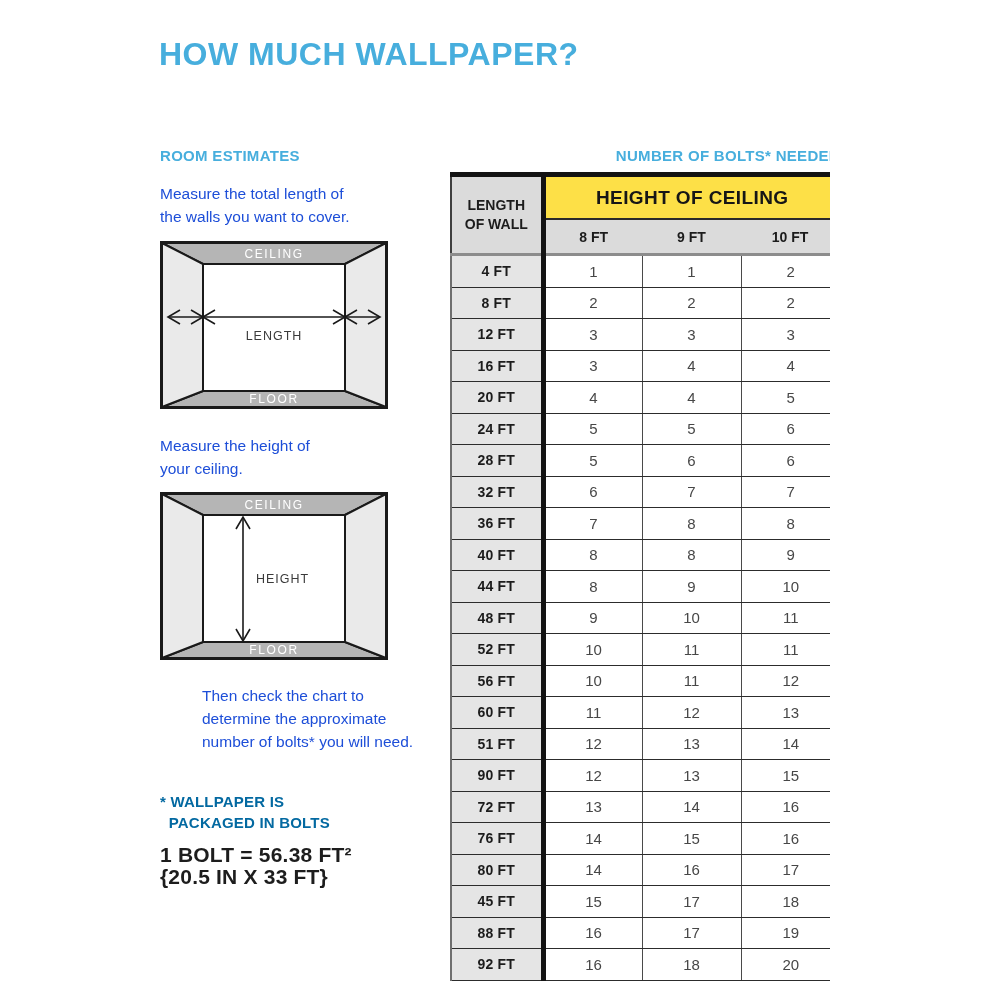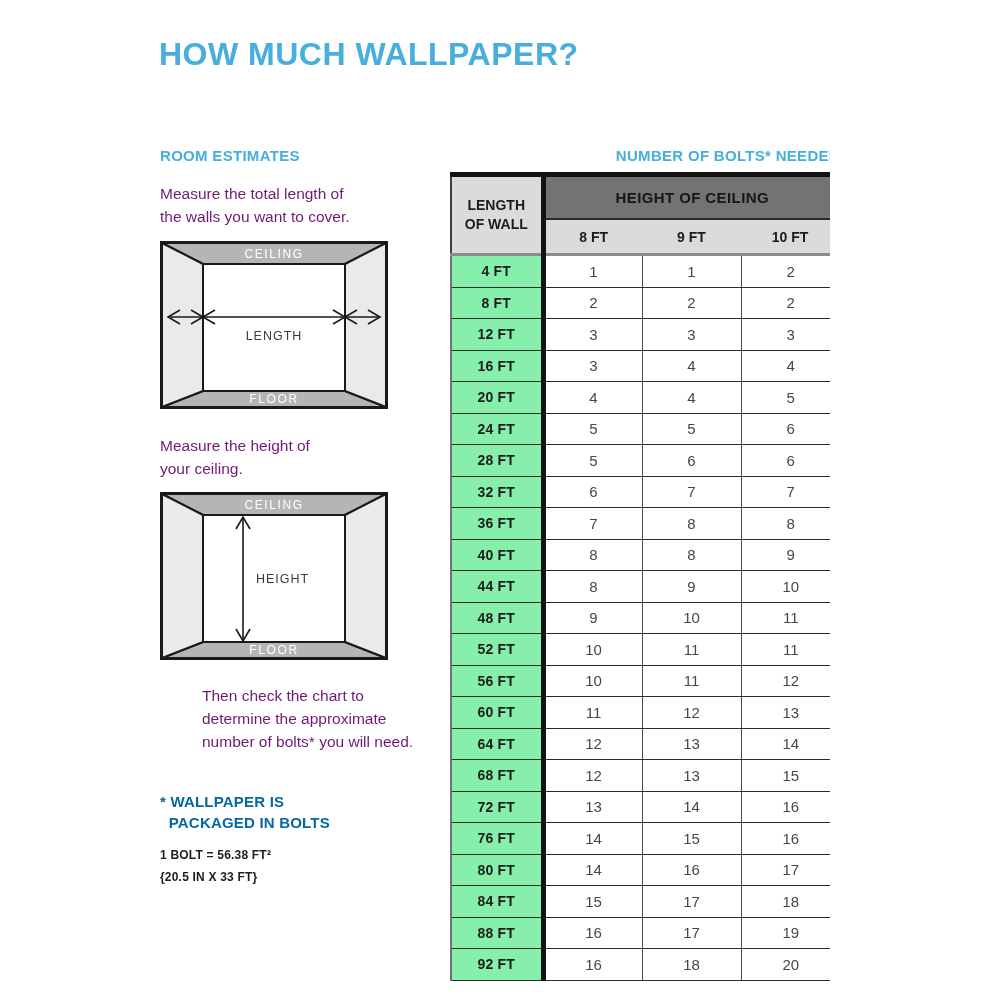--- a/index.html
+++ b/index.html
@@ -11,32 +11,32 @@
   .page-title{
     position:absolute;left:159px;top:36px;
     font-size:32px;font-weight:bold;letter-spacing:.5px;color:#47AEDD;
   }
   .section-heading{
     position:absolute;font-size:15px;font-weight:bold;color:#47AEDD;letter-spacing:.3px;
   }
   .room-heading{left:160px;top:147px;}
   .table-heading{left:450px;top:147px;width:390px;text-align:right;}
   .step-text{
-    position:absolute;left:160px;font-size:15.5px;line-height:23px;color:#701a75;
+    position:absolute;left:160px;font-size:15.5px;line-height:23px;color:#1d4ed8;
     white-space:pre-line;
   }
   .step1{top:182px;}
   .step2{top:434px;}
   .step3{top:684px;margin-left:42px;}
   .footnote{
     position:absolute;left:160px;top:791px;font-size:15px;font-weight:bold;
     line-height:21px;color:#0369a1;white-space:pre-wrap;letter-spacing:.2px;
   }
   .bolt-spec{
-    position:absolute;left:160px;top:844px;font-size:12px;font-weight:bold;
+    position:absolute;left:160px;top:844px;font-size:21px;font-weight:bold;
     line-height:22px;color:#1d1d1d;white-space:pre-line;letter-spacing:.2px;
   }
   .diagram{position:absolute;left:160px;width:228px;height:168px;}
   .diagram1{top:241px;}
   .diagram2{top:492px;}
   .diagram svg{display:block;width:100%;height:100%;}
   .diagram text{font-family:"Liberation Sans","DejaVu Sans",sans-serif;}
   .diag-band-label{fill:#ffffff;font-size:12px;letter-spacing:1.6px;}
   .diag-dim-label{fill:#3a3a3a;font-size:12.5px;letter-spacing:1px;}
 
@@ -52,33 +52,33 @@
   col.c-label{width:92px;}
   col.c-data{width:99px;}
   .corner-th{
     background:#dbdbdb;font-size:14px;font-weight:bold;color:#1c1c1c;
     line-height:19px;white-space:pre-line;
     border-left:2px solid #3f3f3f;
     border-right:5px solid #131313;
     border-bottom:3px solid #8c8c8c;
   }
   .group-th{
-    background:#737373;font-size:15px;font-weight:bold;color:#161616;
+    background:#fde047;font-size:19px;font-weight:bold;color:#161616;
     letter-spacing:.4px;height:41px;
     border-bottom:2px solid #2a2a2a;
     border-right:2px solid #ef4444;
   }
   .sub-th{
     background:#dbdbdb;font-size:14px;font-weight:bold;color:#1c1c1c;
     height:33px;border-bottom:3px solid #8c8c8c;
   }
   .sub-th:last-child{border-right:2px solid #0f172a;}
   tbody.bolts-body td{height:30.5px;border-top:1.5px solid #2c2c2c;border-bottom:1.5px solid #2c2c2c;}
   td.wall-td{
-    background:#86efac;font-size:14px;font-weight:bold;color:#1c1c1c;
+    background:#e5e5e5;font-size:14px;font-weight:bold;color:#1c1c1c;
     border-left:2px solid #6f6f6f;border-right:5px solid #131313;letter-spacing:.2px;
   }
   td.val-td{
     background:#ffffff;font-size:15px;color:#474747;
     border-left:1.5px solid #4a4a4a;
   }
 </style>
 </head>
 <body>
 
@@ -268,28 +268,28 @@
     </tr>
 
     <tr>
       <td class="wall-td">60 FT</td>
       <td class="val-td">11</td>
       <td class="val-td">12</td>
       <td class="val-td">13</td>
     </tr>
 
     <tr>
-      <td class="wall-td">64 FT</td>
+      <td class="wall-td">51 FT</td>
       <td class="val-td">12</td>
       <td class="val-td">13</td>
       <td class="val-td">14</td>
     </tr>
 
     <tr>
-      <td class="wall-td">68 FT</td>
+      <td class="wall-td">90 FT</td>
       <td class="val-td">12</td>
       <td class="val-td">13</td>
       <td class="val-td">15</td>
     </tr>
 
     <tr>
       <td class="wall-td">72 FT</td>
       <td class="val-td">13</td>
       <td class="val-td">14</td>
       <td class="val-td">16</td>
@@ -303,21 +303,21 @@
     </tr>
 
     <tr>
       <td class="wall-td">80 FT</td>
       <td class="val-td">14</td>
       <td class="val-td">16</td>
       <td class="val-td">17</td>
     </tr>
 
     <tr>
-      <td class="wall-td">84 FT</td>
+      <td class="wall-td">45 FT</td>
       <td class="val-td">15</td>
       <td class="val-td">17</td>
       <td class="val-td">18</td>
     </tr>
 
     <tr>
       <td class="wall-td">88 FT</td>
       <td class="val-td">16</td>
       <td class="val-td">17</td>
       <td class="val-td">19</td>

